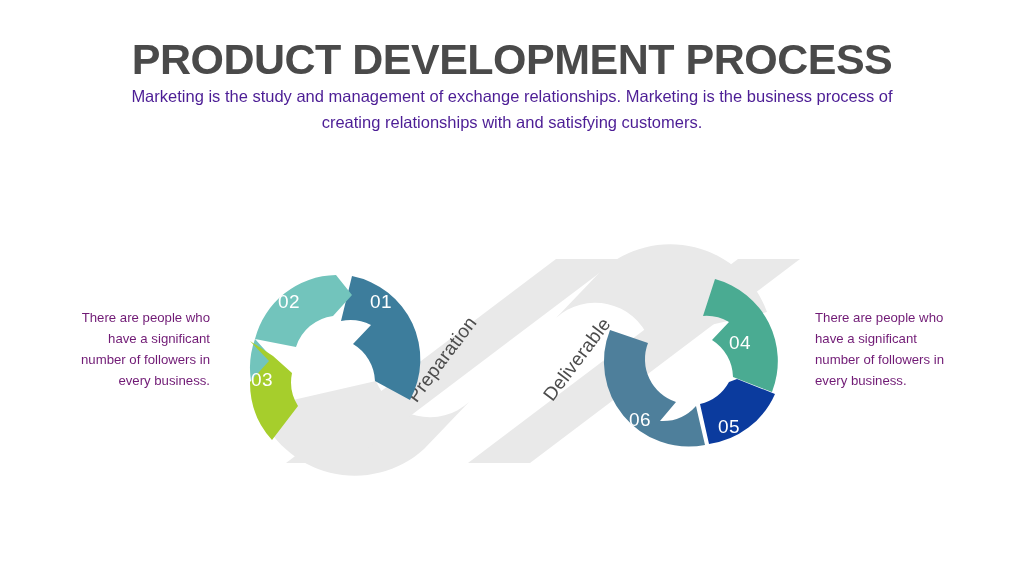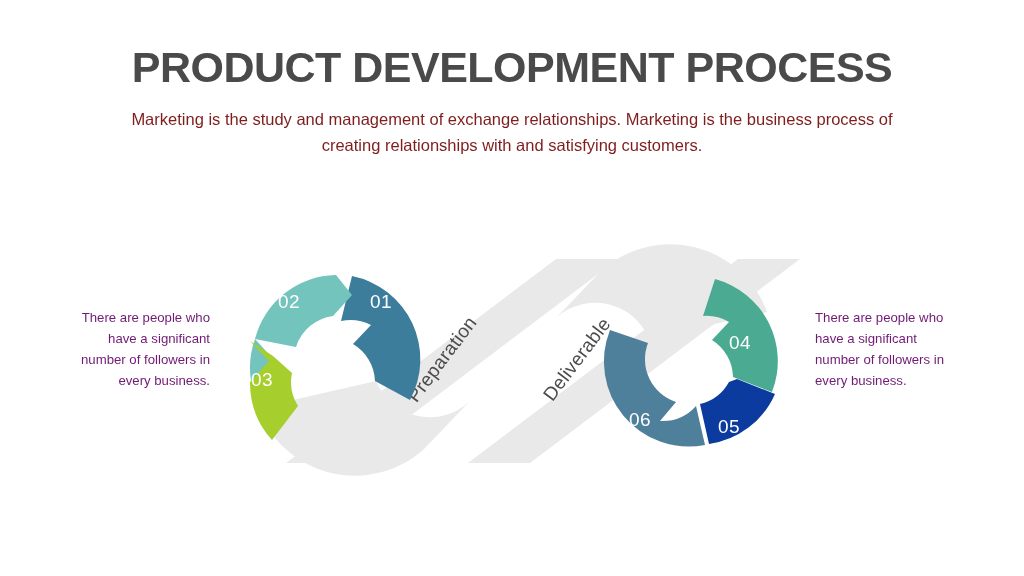--- a/index.html
+++ b/index.html
@@ -27,30 +27,30 @@
     top: 36px;
     left: 0;
     width: 1024px;
     text-align: center;
   }
   .title {
     font-size: 43px;
     font-weight: bold;
     letter-spacing: -0.5px;
     color: #4a4a4a;
-    margin: 8px;
+    margin: 0;
     line-height: 1.1;
     font-family: "Liberation Sans", sans-serif;
   }
   .subtitle {
-    margin: 16px auto 0 auto;
+    margin: 1px auto 0 auto;
     width: 790px;
     font-size: 16.5px;
     line-height: 1.55;
-    color: #7f1d1d;
+    color: #4c1d95;
     font-weight: normal;
   }
 
   
   .stage {
     position: absolute;
     left: 0;
     top: 0;
     width: 1024px;
     height: 576px;

